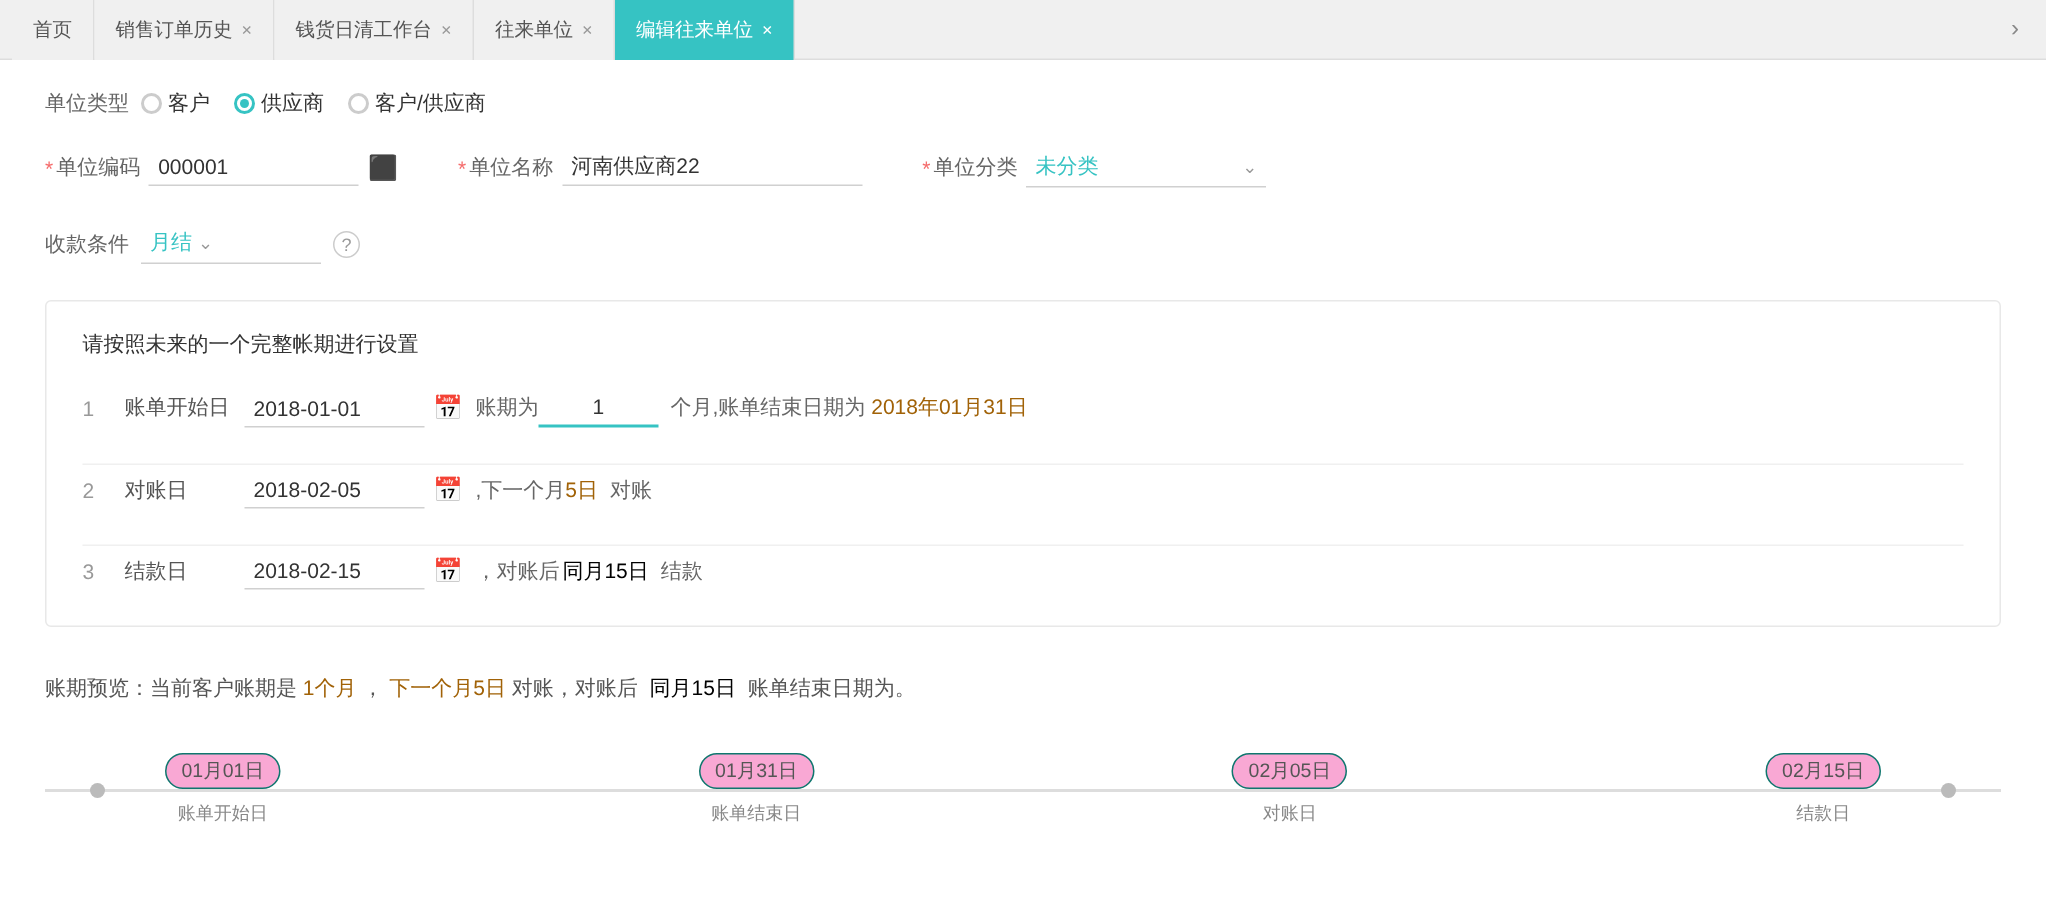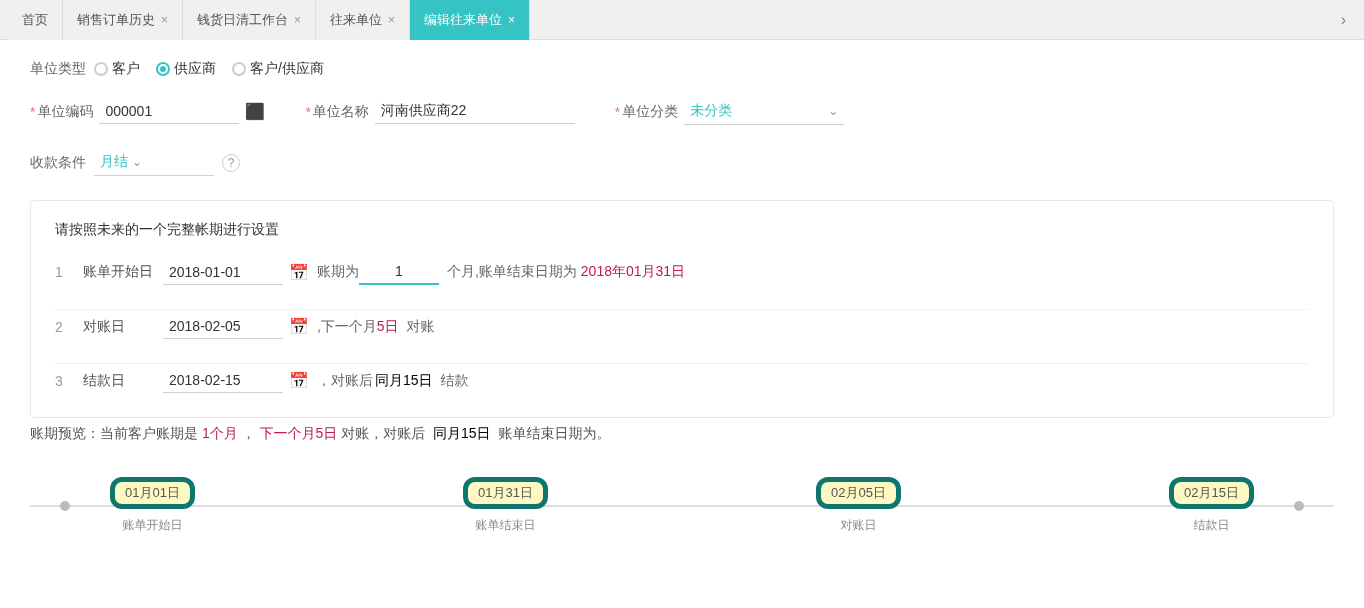--- a/index.html
+++ b/index.html
@@ -115,21 +115,21 @@
       font-size: 12px;
       margin-left: 8px;
       cursor: pointer;
     }
 
     
     .settings-box {
       border: 1px solid #e8e8e8;
       border-radius: 4px;
       padding: 20px 24px;
-      margin-bottom: 7px;
+      margin-bottom: 32px;
     }
     .settings-title {
       font-size: 14px;
       color: #333;
       margin-bottom: 20px;
     }
 
     
     .setting-row {
       display: flex;
@@ -146,21 +146,21 @@
       width: 80px;
       color: #555;
     }
     .setting-value {
       display: flex; align-items: center;
     }
     .setting-desc {
       color: #666;
       margin-left: 8px;
     }
-    .highlight-orange { color: #be185d; }
+    .highlight-orange { color: #a16207; }
     .highlight-blue { color: #000000; }
 
     .period-input {
       border: none;
       border-bottom: 2px solid #36c3c3;
       outline: none;
       width: 80px;
       text-align: center;
       font-size: 14px;
       color: #333;
@@ -177,22 +177,22 @@
     .timeline-line {
       position: absolute;
       top: 50%;
       left: 0; right: 0;
       height: 2px;
       background: #ddd;
       transform: translateY(-50%);
       z-index: 0;
     }
     .node-bubble {
-      background: #fef9c3;
-      border: 5px solid #0f766e;
+      background: #f9a8d4;
+      border: 1px solid #0f766e;
       border-radius: 12px;
       padding: 2px 10px;
       font-size: 13px;
       color: #555;
       white-space: nowrap;
     }
     .node-label {
       margin-top: 8px;
       font-size: 12px;
       color: #888;

